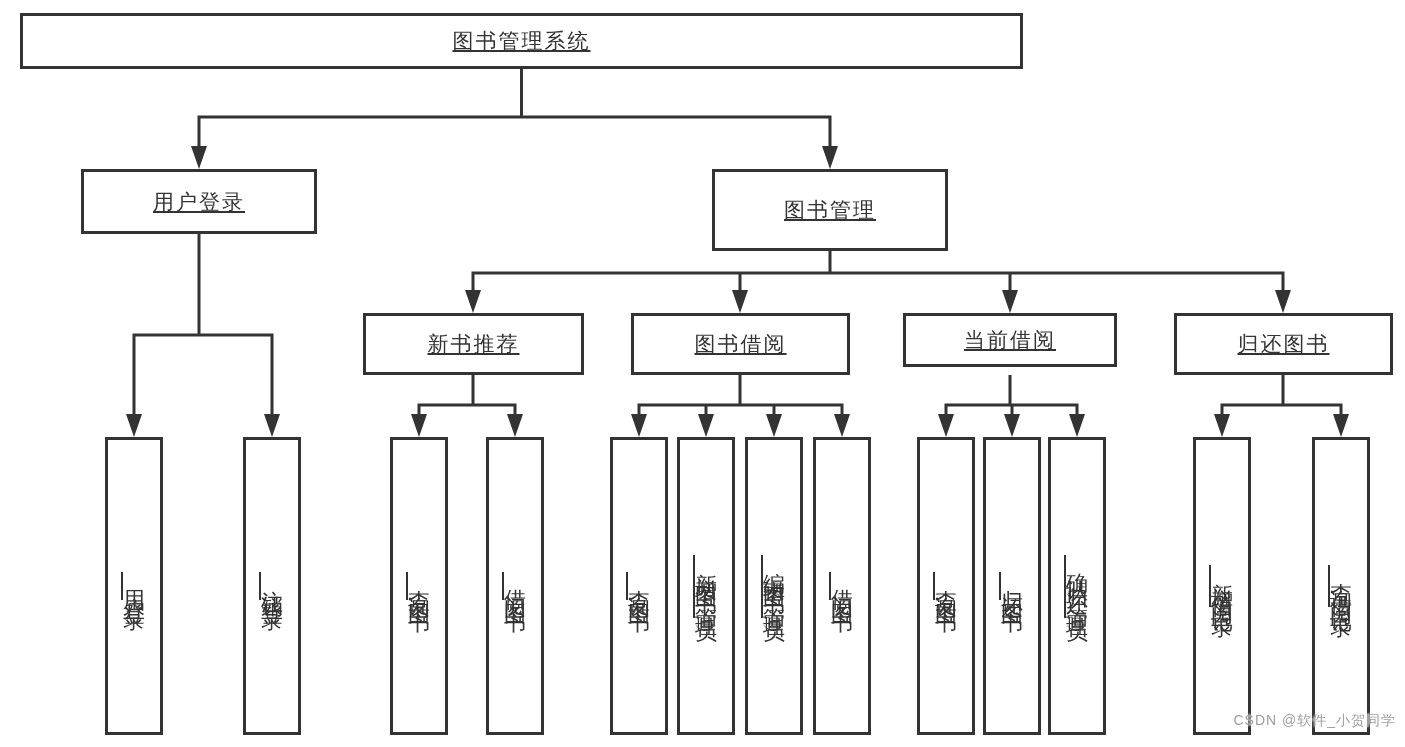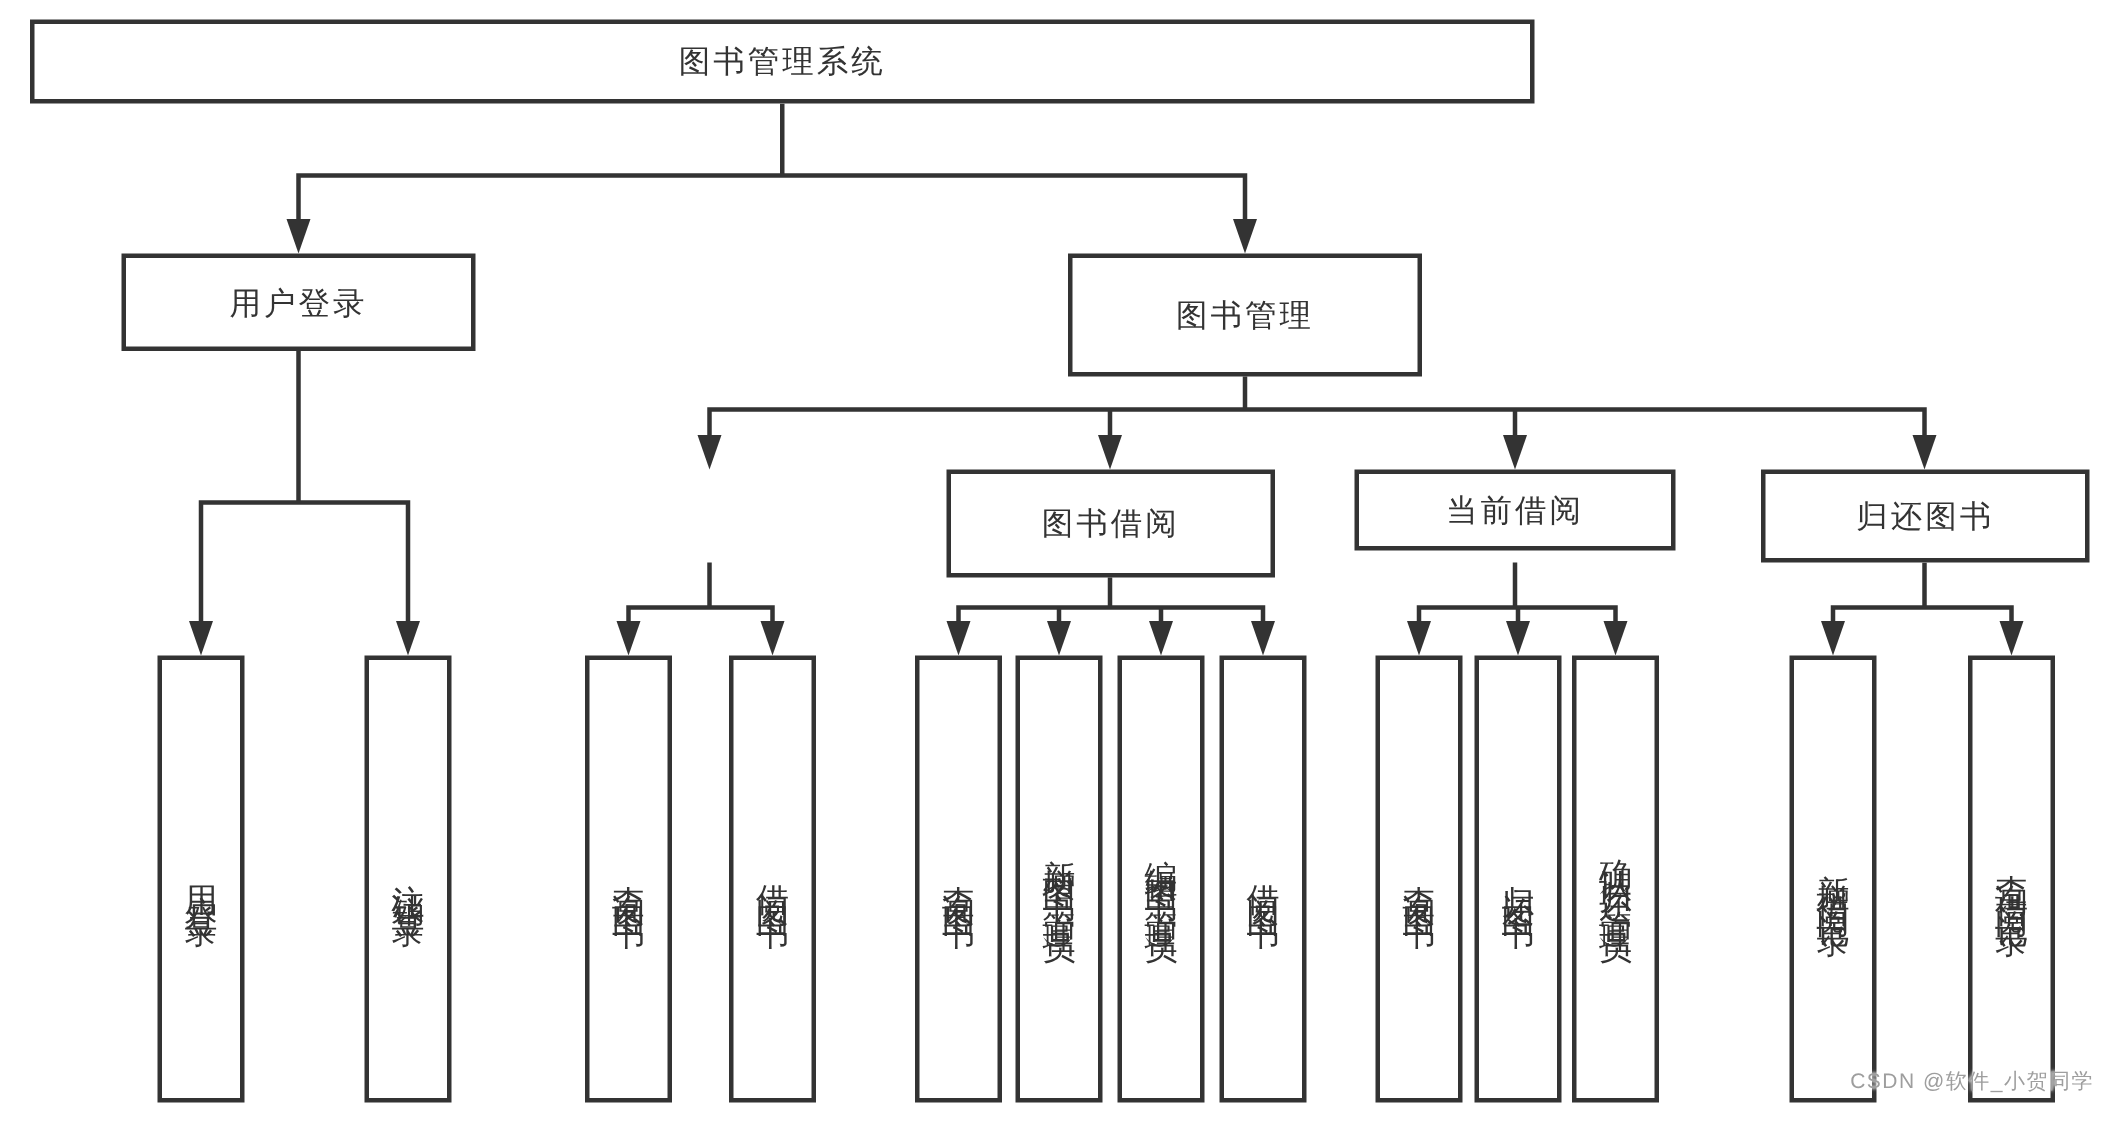--- a/index.html
+++ b/index.html
@@ -20,20 +20,21 @@
     pointer-events:none;
   }
   .node{
     position:absolute;
     box-sizing:border-box;
     background:var(--node-bg);
     border:3px solid var(--ink);
     color:var(--ink);
     display:flex;align-items:center;justify-content:center;
     text-align:right;
+    text-decoration:underline;
   }
   .hnode{
     font-size:21px;
     letter-spacing:2px;
     white-space:nowrap;
   }
   .leaf{
     writing-mode:vertical-rl;
     text-orientation:mixed;
     font-size:22px;
@@ -97,21 +98,22 @@
       <polygon points="1214,414 1230,414 1222,437"></polygon>
       <polygon points="1333,414 1349,414 1341,437"></polygon>
     </g>
   </svg>
 
   <div class="node hnode" style="left:20px;top:13px;width:1003px;height:56px">图书管理系统</div>
 
   <div class="node hnode" style="left:81px;top:169px;width:236px;height:65px">用户登录</div>
   <div class="node hnode" style="left:712px;top:169px;width:236px;height:82px">图书管理</div>
 
-  <div class="node hnode" style="left:631px;top:313px;width:219px;height:72px">图书借阅</div>
+  <div class="node hnode" style="left:363px;top:313px;width:221px;height:62px">新书推荐</div>
+  <div class="node hnode" style="left:631px;top:313px;width:219px;height:62px">图书借阅</div>
   <div class="node hnode" style="left:903px;top:313px;width:214px;height:54px">当前借阅</div>
   <div class="node hnode" style="left:1174px;top:313px;width:219px;height:62px">归还图书</div>
 
   <div class="node leaf" style="left:105px;top:437px;width:58px;height:298px">用户登录</div>
   <div class="node leaf" style="left:243px;top:437px;width:58px;height:298px">注销登录</div>
 
   <div class="node leaf" style="left:390px;top:437px;width:58px;height:298px">查询图书</div>
   <div class="node leaf" style="left:486px;top:437px;width:58px;height:298px">借阅图书</div>
 
   <div class="node leaf" style="left:610px;top:437px;width:58px;height:298px">查询图书</div>

